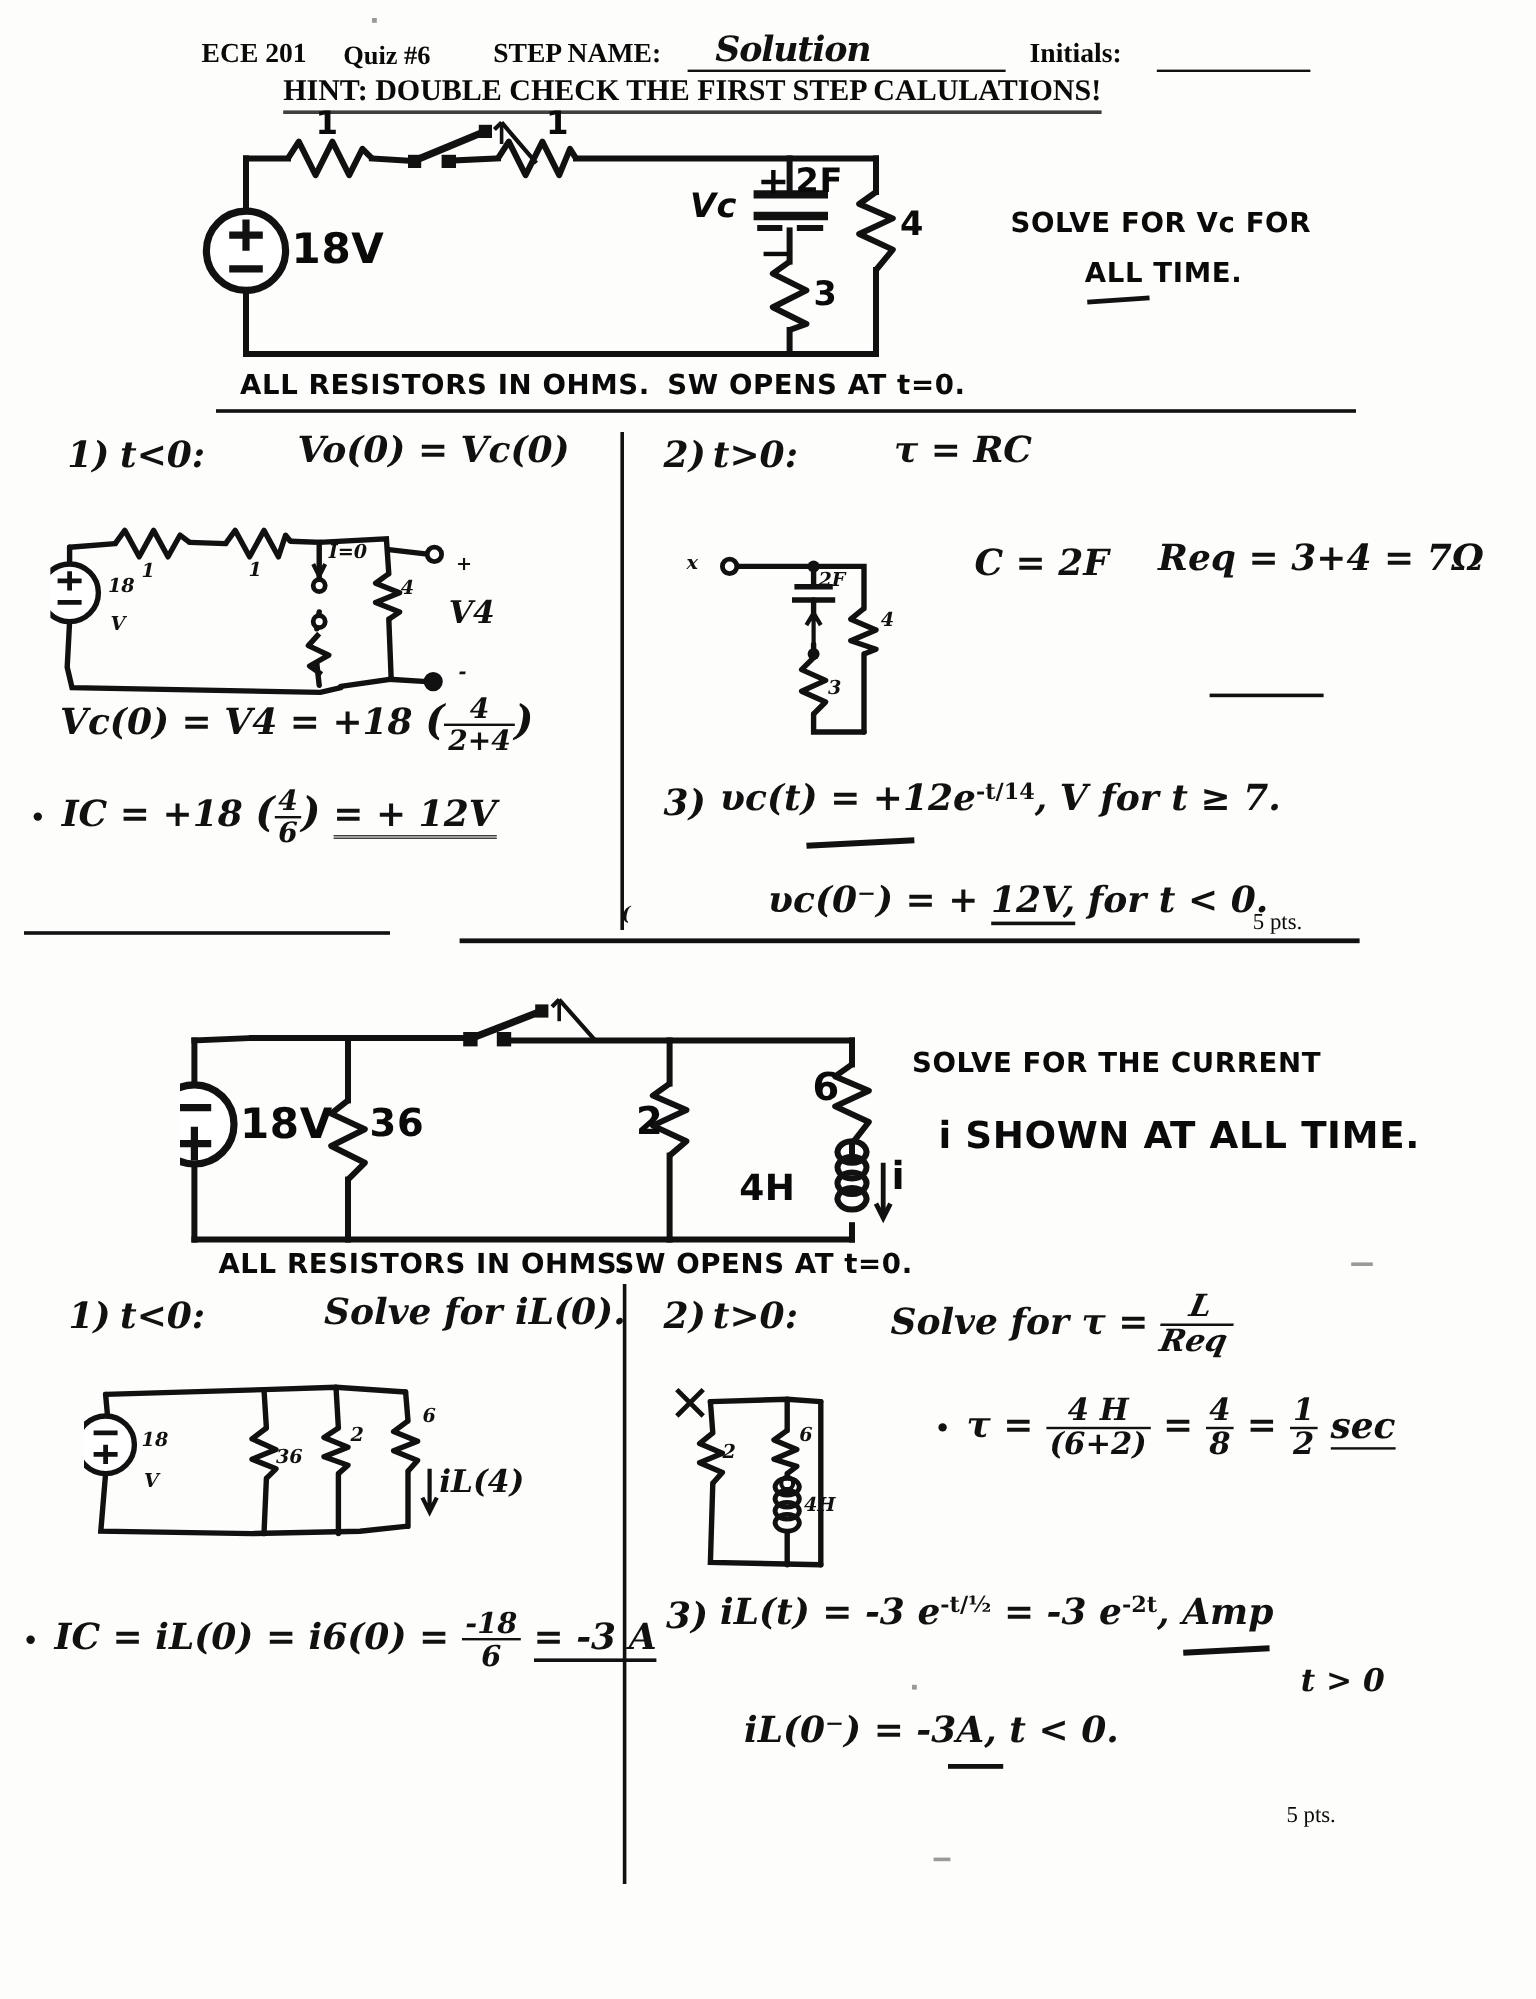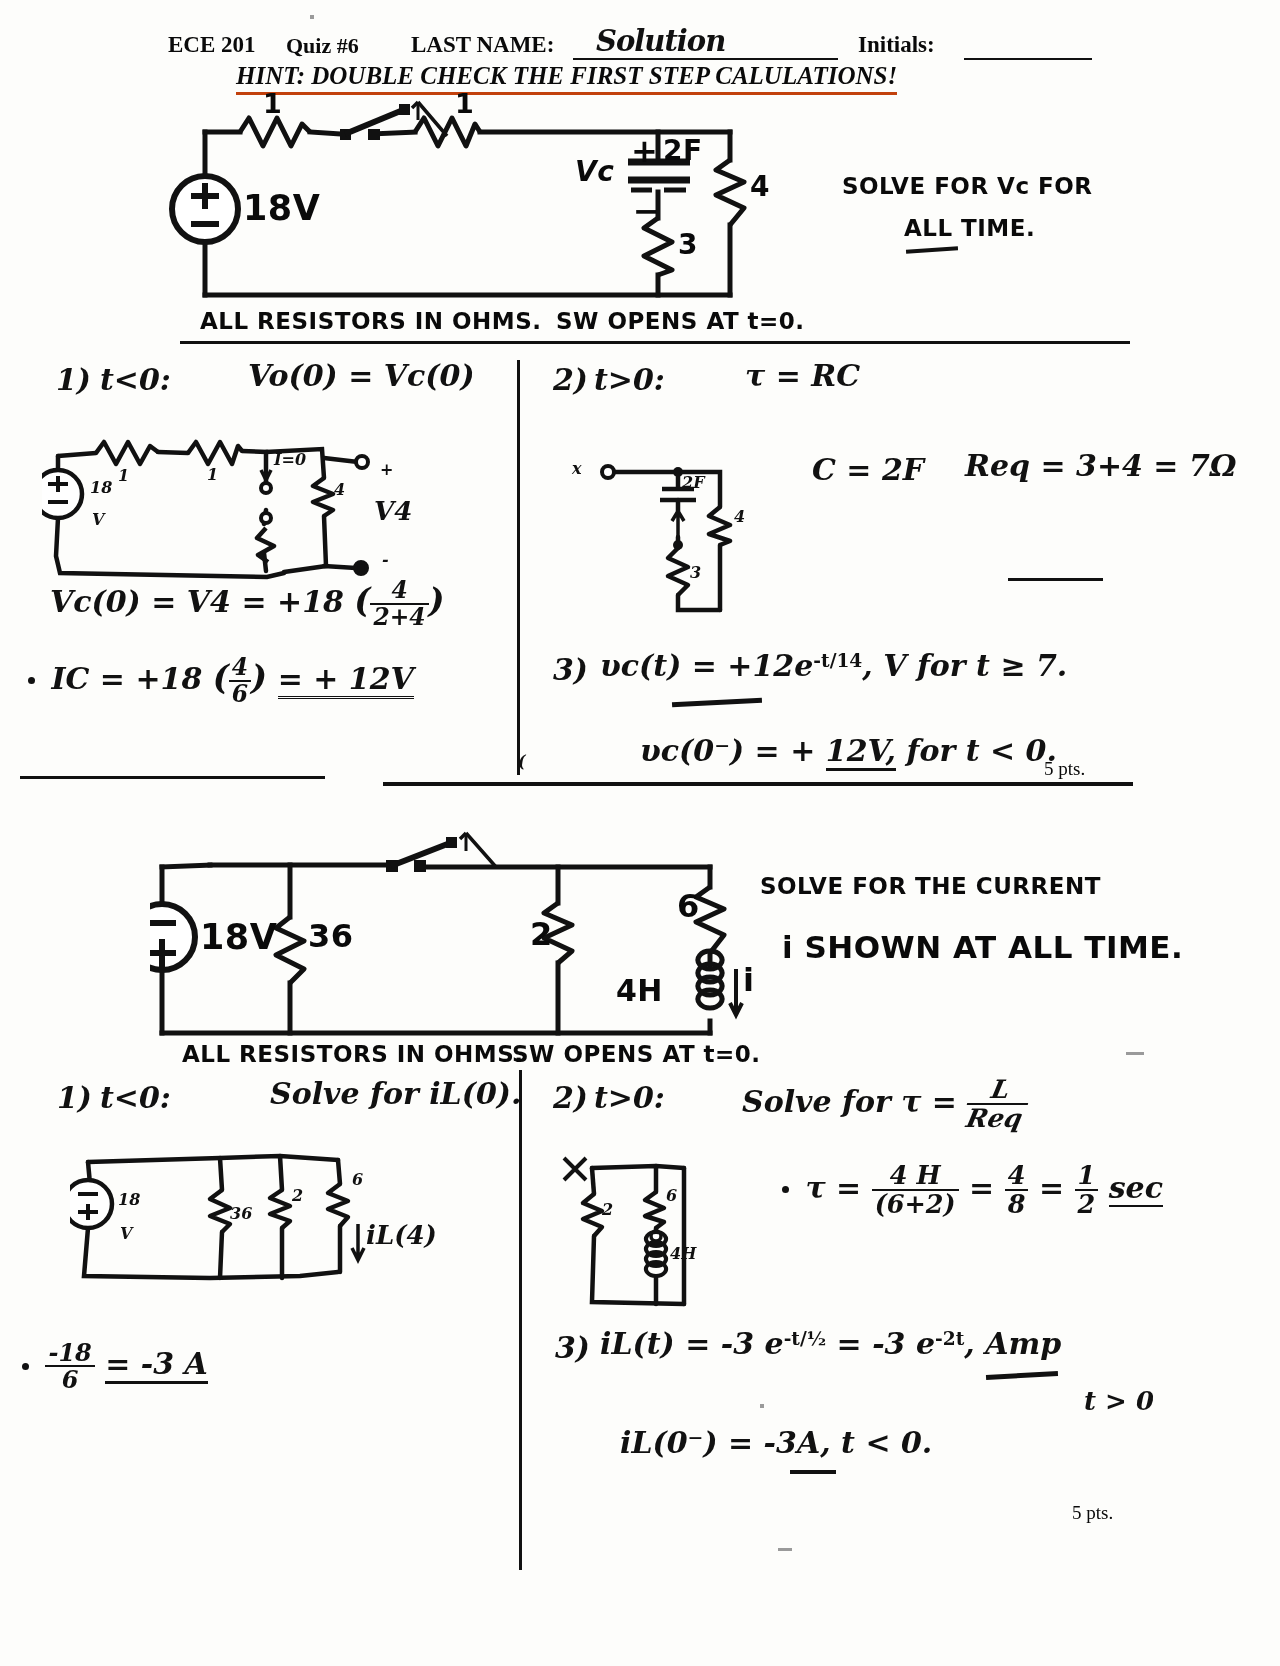--- a/index.html
+++ b/index.html
@@ -79,28 +79,28 @@
   .speck { position:absolute; background:#9a9a9a; }
 </style>
 </head>
 <body>
 
 <div class="page">
 
   <div class="abs" style="left:168px; top:28px; width:920px; height:34px;">
     <span class="printed" style="position:absolute; left:0; top:4px; font-size:23px;">ECE 201</span>
     <span class="printed" style="position:absolute; left:118px; top:5px; font-size:22px;">Quiz #6</span>
-    <span class="printed" style="position:absolute; left:243px; top:4px; font-size:23px;">LAST NAME:</span>
+    <span class="printed" style="position:absolute; left:243px; top:4px; font-size:23px;">STEP NAME:</span>
     <span class="writeline" style="position:absolute; left:405px; top:28px; width:265px; height:2px;"></span>
     <span class="hand" style="position:absolute; left:428px; top:-4px; font-size:29px; font-style:italic; letter-spacing:-1px;">Solution</span>
     <span class="printed" style="position:absolute; left:690px; top:4px; font-size:23px;">Initials:</span>
     <span class="writeline" style="position:absolute; left:796px; top:28px; width:128px; height:2px;"></span>
   </div>
 
-  <div class="abs printed" style="left:236px; top:62px; font-size:25px; border-bottom:3px solid #c2410c; padding-bottom:2px;font-style:italic;">HINT: DOUBLE CHECK THE FIRST STEP CALULATIONS!</div>
+  <div class="abs printed" style="left:236px; top:62px; font-size:25px; border-bottom:3px solid #404040; padding-bottom:2px;">HINT: DOUBLE CHECK THE FIRST STEP CALULATIONS!</div>
 
   <div class="speck" style="left:310px; top:15px; width:4px; height:4px;"></div>
 
   <div class="abs" style="left:150px; top:100px;">
     <svg width="620" height="215" viewBox="0 0 620 215">
       <g stroke="#111" stroke-width="5" fill="none" stroke-linecap="square">
 
         <path d="M55 32 L55 75"></path>
         <path d="M55 143 L55 195"></path>
 
@@ -386,20 +386,21 @@
     <span class="hand hw-sm" style="position:absolute; left:48px; top:42px;">18</span>
     <span class="hand hw-sm" style="position:absolute; left:50px; top:76px;">V</span>
     <span class="hand hw-sm" style="position:absolute; left:160px; top:56px;">36</span>
     <span class="hand hw-sm" style="position:absolute; left:222px; top:38px;">2</span>
     <span class="hand hw-sm" style="position:absolute; left:282px; top:22px;">6</span>
     <span class="hand hw-med" style="position:absolute; left:296px; top:72px;">iL(4)</span>
   </div>
 
   <div class="abs hand hw-big" style="left:22px; top:1340px;">
     <span class="bullet"></span>
+    <span>IC = iL(0) = i6(0) =</span>
     <span class="frac" style="font-size:0.8em;">
       <span class="num">-18</span>
       <span class="den">6</span>
     </span>
     <span class="ul2">= -3 A</span>
   </div>
 
   <div class="vdiv" style="left:519px; top:1070px; height:500px;"></div>
 
   <div class="abs hand hw-big" style="left:553px; top:1080px;">2)</div>

